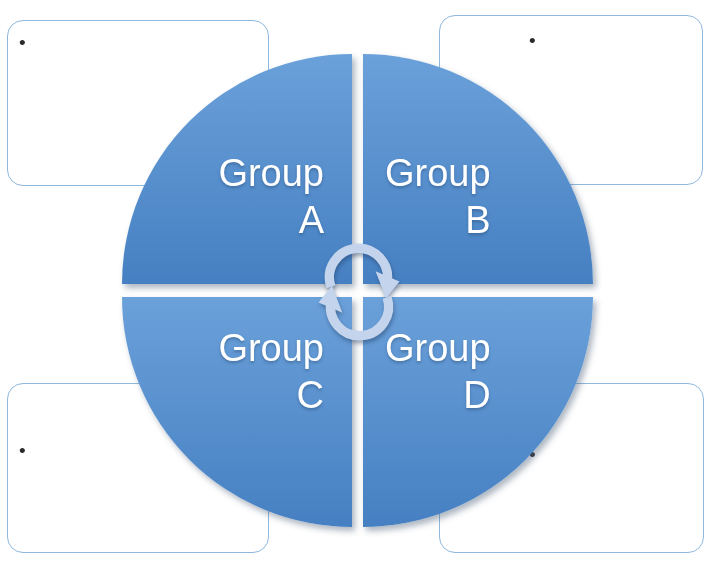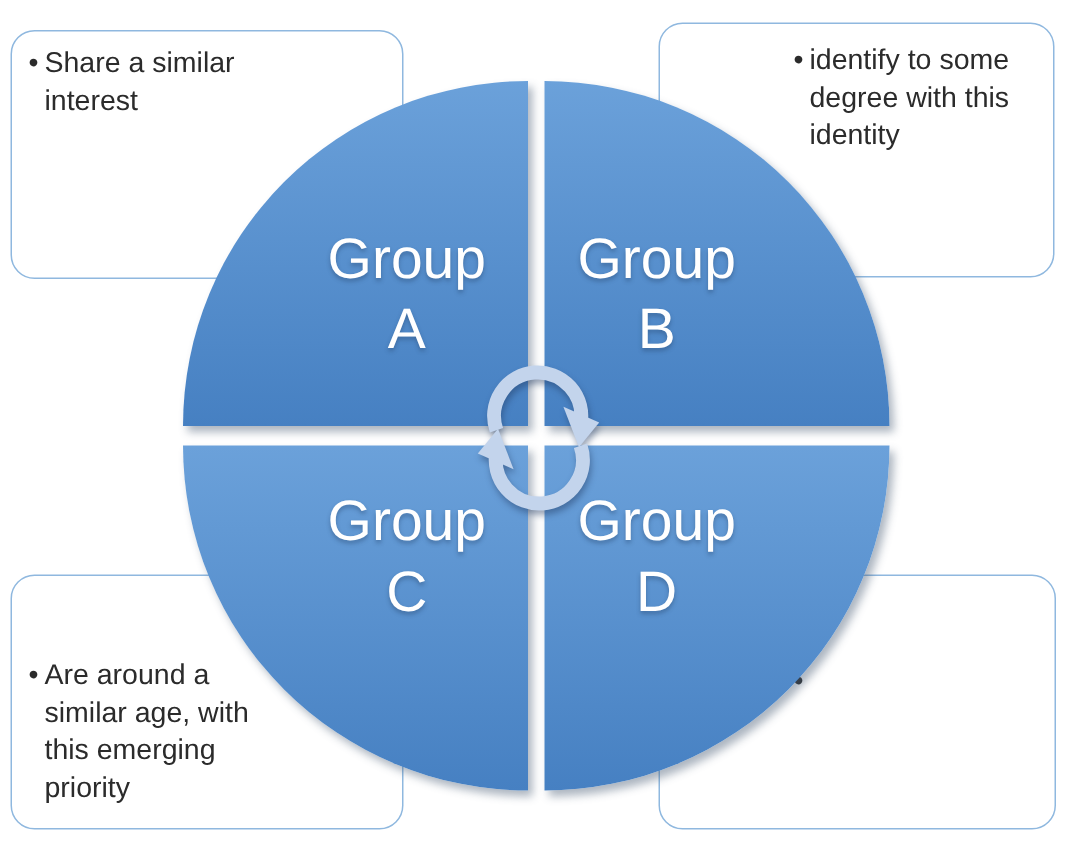--- a/index.html
+++ b/index.html
@@ -32,58 +32,49 @@
       var(--quarter-gradient-bottom, #4680C2) 100%);
     box-shadow:3px 4px 6px rgba(70,90,115,0.45);
   }
   .q-a { left:122px; top:54px;  border-top-left-radius:100%; }
   .q-b { left:363px; top:54px;  border-top-right-radius:100%; }
   .q-c { left:122px; top:297px; border-bottom-left-radius:100%; }
   .q-d { left:363px; top:297px; border-bottom-right-radius:100%; }
 
   .qlabel {
     position:absolute; color:var(--label-text, #FFFFFF);
-    font-size:38px; line-height:47px; text-align:center;
+    font-size:38px; line-height:47px; text-align:right;
     white-space:pre-line; text-shadow:0 2px 3px rgba(40,70,110,0.45);
   }
   .q-a .qlabel { right:28px; bottom:40px; }
   .q-b .qlabel { left:22px;  bottom:40px; }
   .q-c .qlabel { right:28px; top:28px; }
   .q-d .qlabel { left:22px;  top:28px; }
 
   
   .cycle {
     position:absolute; left:311px; top:237px; width:96px; height:110px; z-index:3;
     filter:drop-shadow(1px 3px 2px rgba(30,55,95,0.45));
   }
 </style>
 </head>
 <body>
 
 <div class="stage">
 
   <div class="callout c-tl">
     <span class="bullet">•</span>
-    <span class="ctext">Share a similar
-interest</span>
   </div>
 
   <div class="callout c-tr">
     <span class="bullet">•</span>
-    <span class="ctext">identify to some
-degree with this
-identity</span>
   </div>
 
   <div class="callout c-bl">
     <span class="bullet">•</span>
-    <span class="ctext">Are around a
-similar age, with
-this emerging
-priority</span>
   </div>
 
   <div class="callout c-br">
     <span class="bullet">•</span>
   </div>
 
   <div class="quarter q-a">
     <span class="qlabel">Group
 A</span>
   </div>

